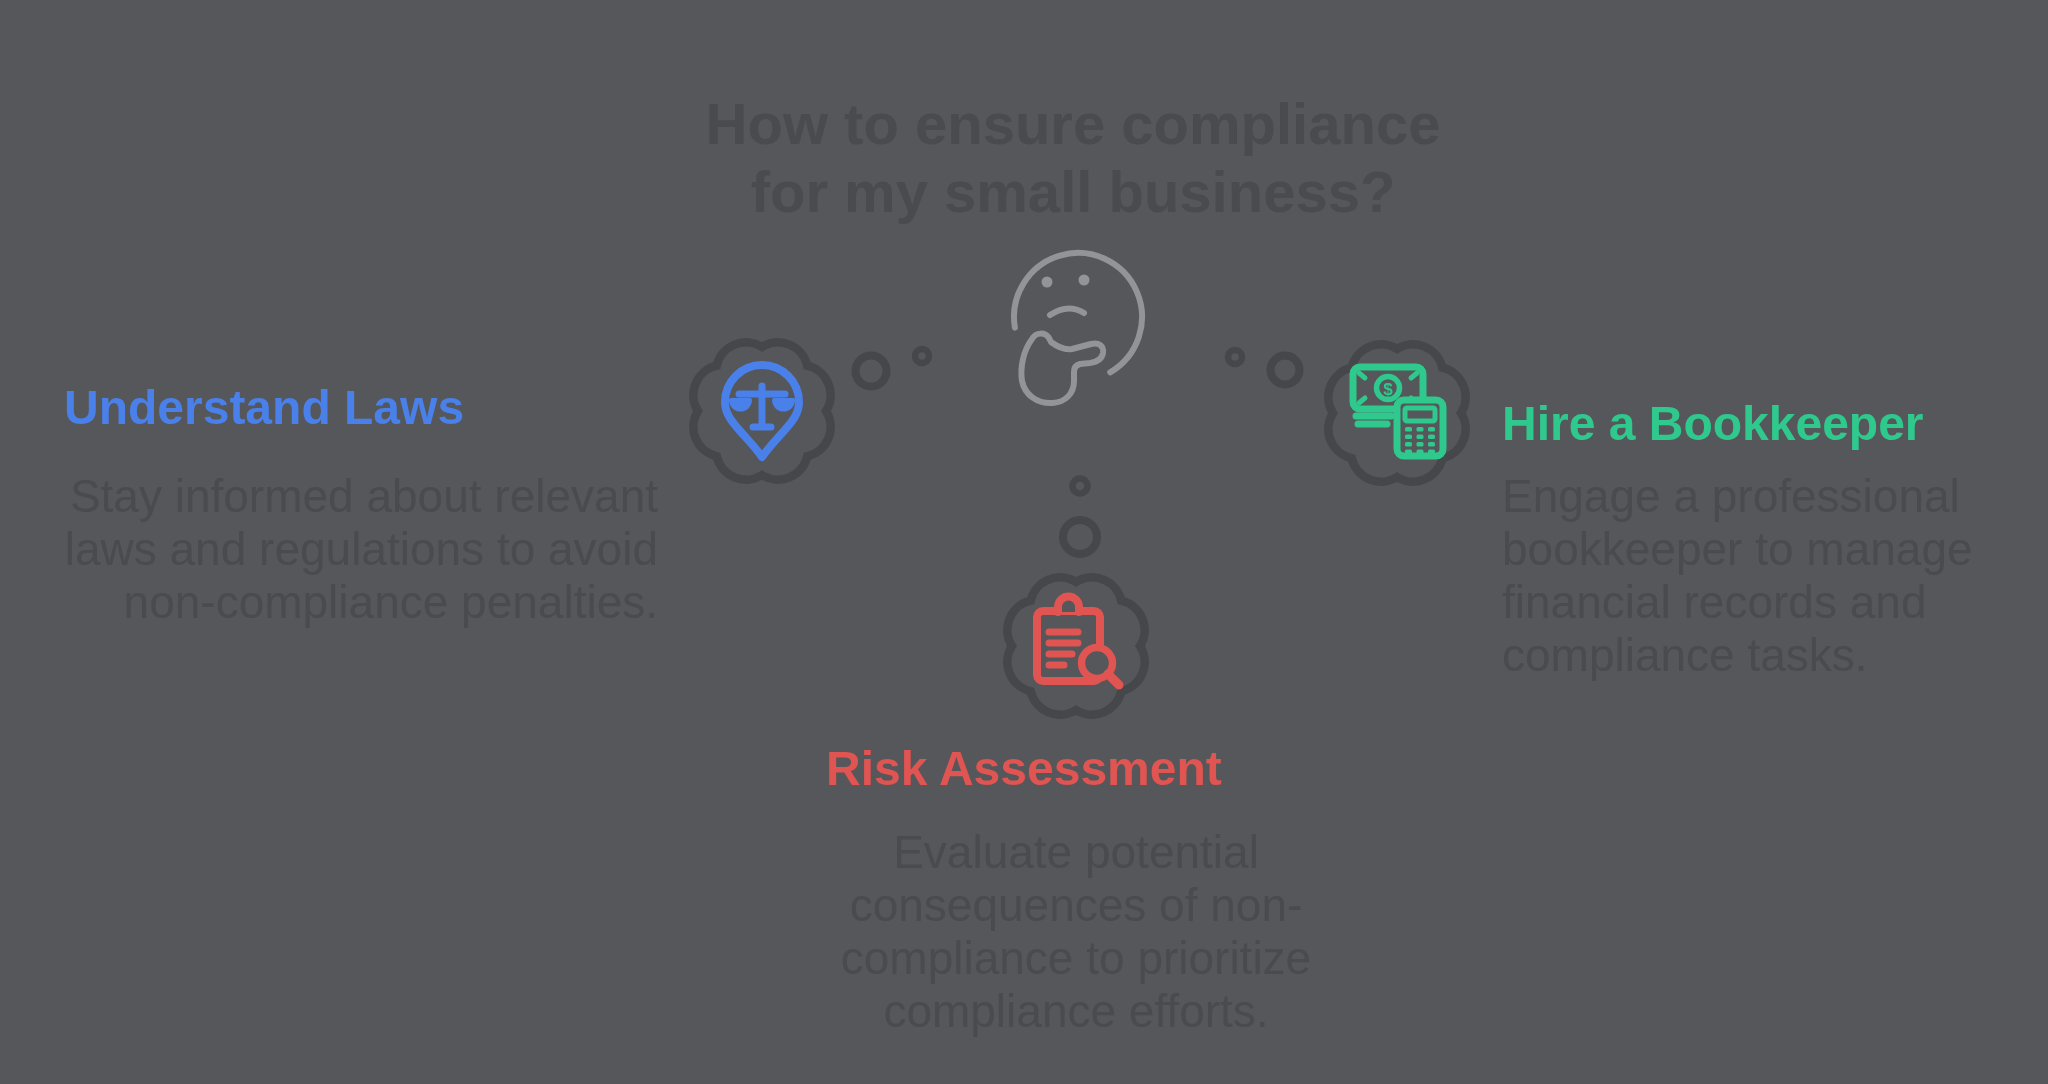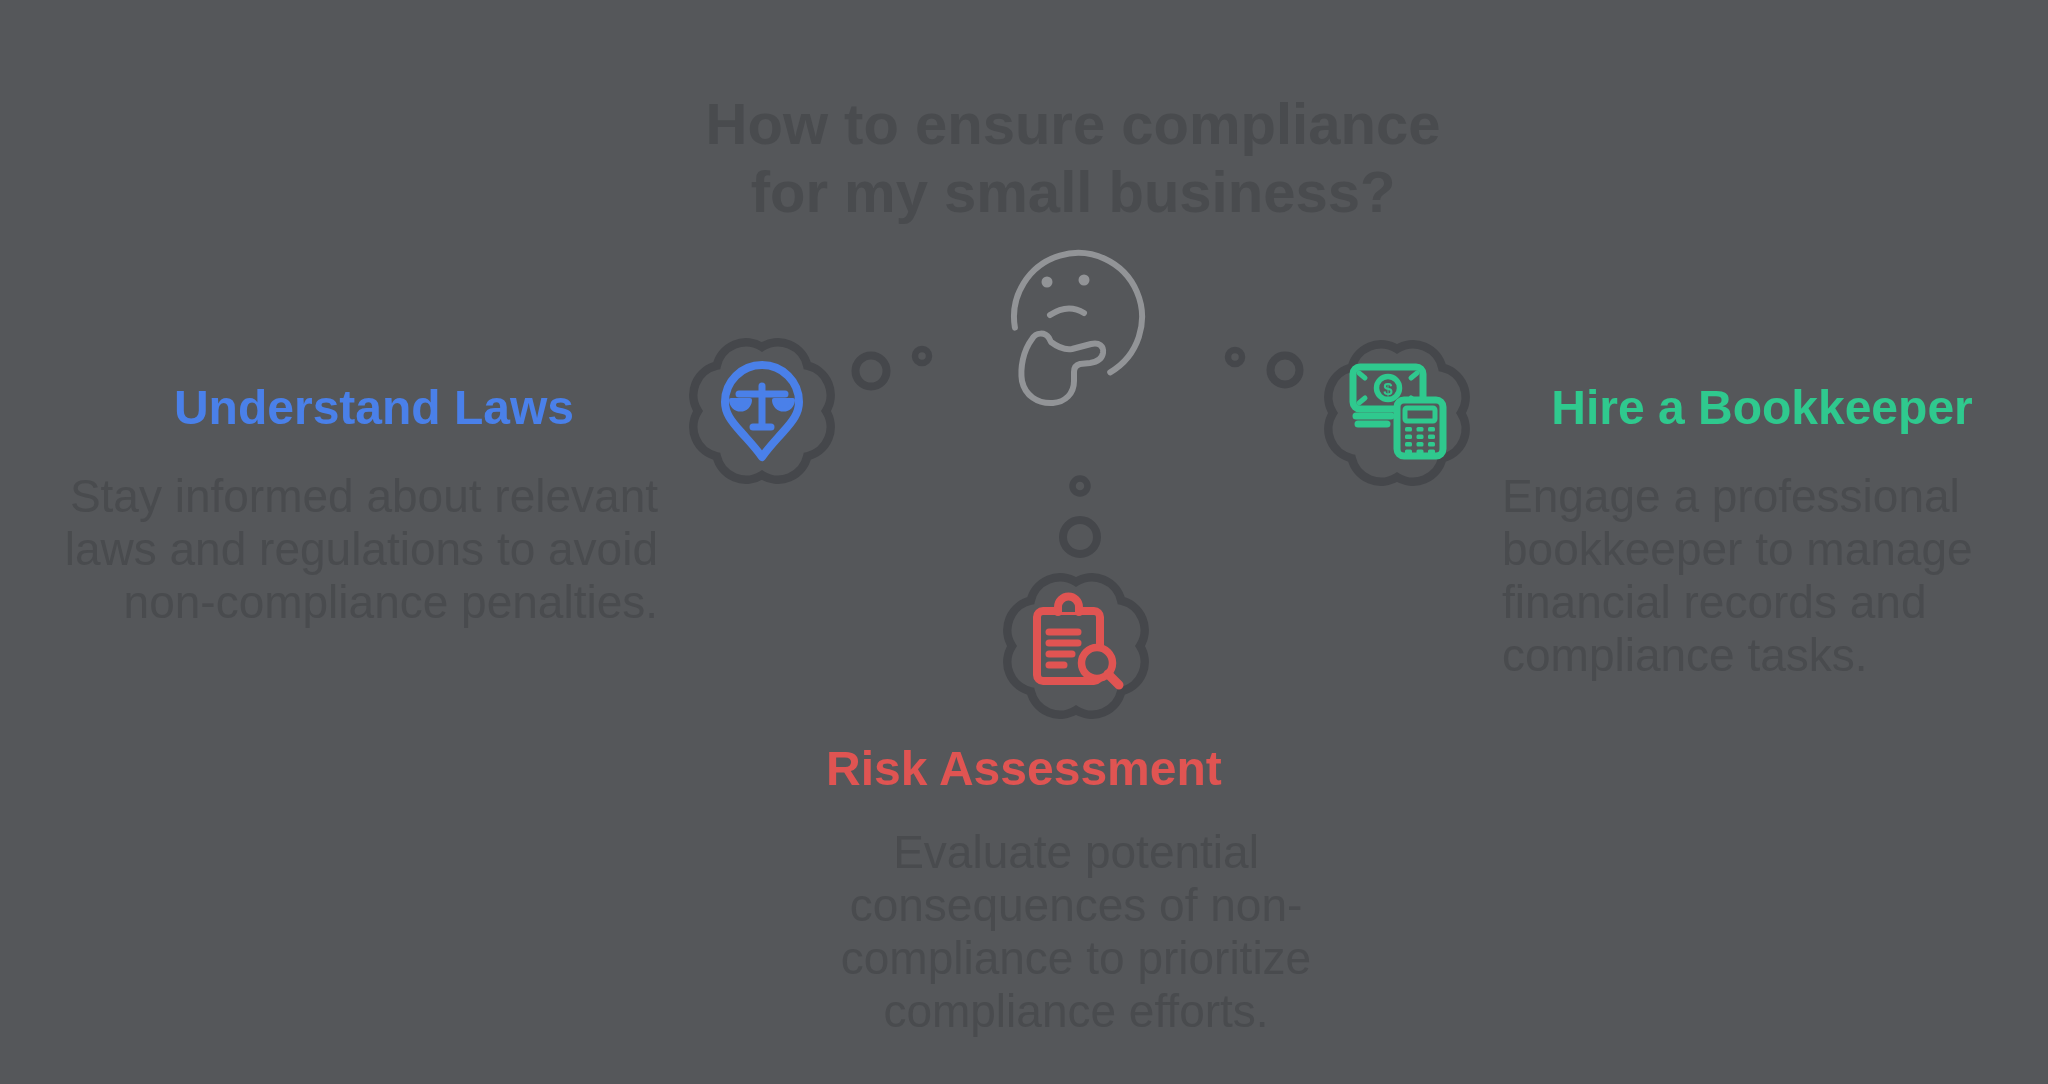--- a/index.html
+++ b/index.html
@@ -14,22 +14,22 @@
   .txt{position:absolute;white-space:pre-line;}
   .title{
     left:573px;top:51px;width:1000px;
     text-align:center;
     font-size:58px;font-weight:bold;line-height:68px;
     color:var(--text,#494B4E);
   }
   .heading{
     font-size:48px;font-weight:bold;line-height:52px;
   }
-  .heading-left{left:74px;top:382px;width:600px;text-align:center;color:var(--blue,#4A80E9);}
-  .heading-right{left:1502px;top:382px;width:520px;text-align:center;color:var(--green,#2FC98E);}
+  .heading-left{left:64px;top:382px;width:600px;text-align:left;color:var(--blue,#4A80E9);}
+  .heading-right{left:1502px;top:398px;width:520px;text-align:left;color:var(--green,#2FC98E);}
   .heading-bottom{left:826px;top:743px;width:500px;color:var(--red,#E05452);}
   .desc{
     font-size:46px;font-weight:400;line-height:53px;
     color:var(--text,#494B4E);
   }
   .desc-left{left:18px;top:470px;width:640px;text-align:right;}
   .desc-right{left:1502px;top:470px;width:520px;text-align:left;}
   .desc-bottom{left:766px;top:826px;width:620px;text-align:center;}
 
   .cloud-stroke{stroke:var(--cloud,#45474B);fill:none;}

